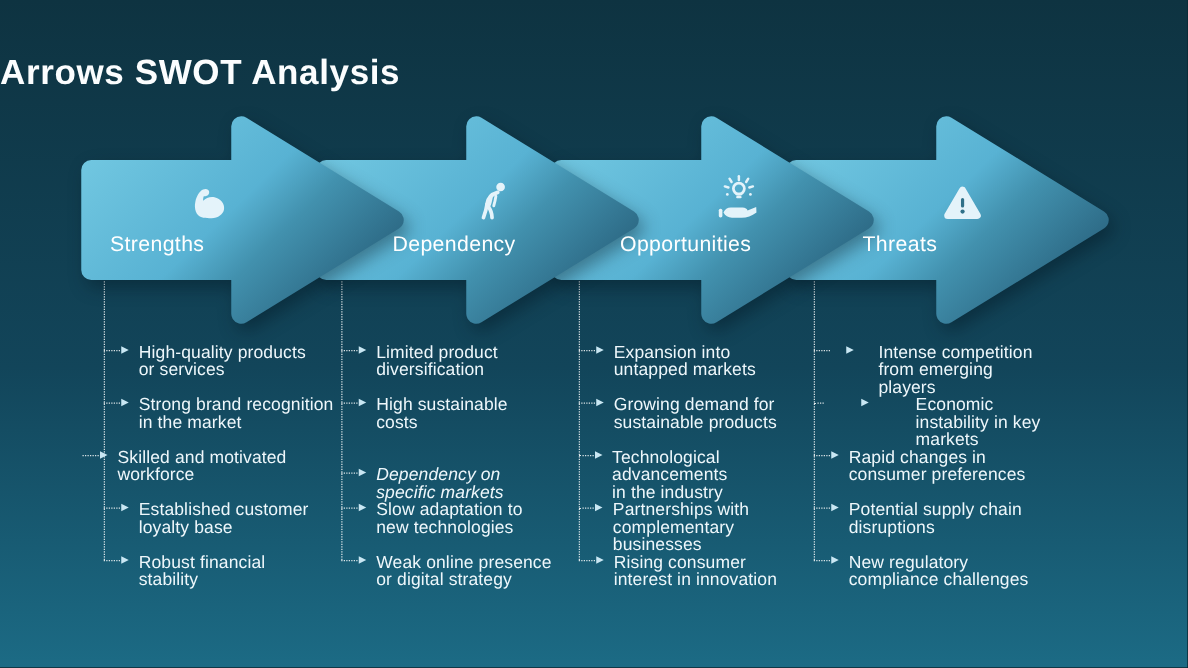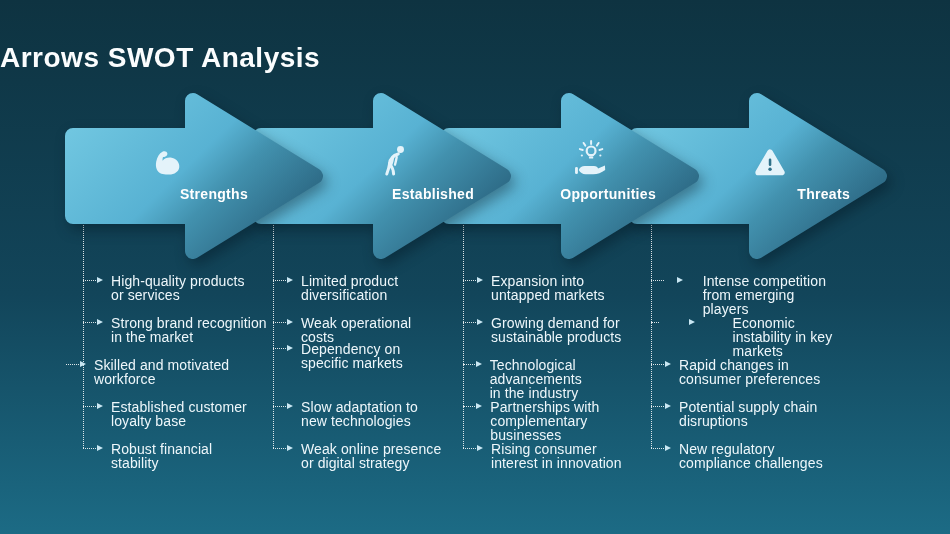--- a/index.html
+++ b/index.html
@@ -22,22 +22,22 @@
     filter:drop-shadow(4px 6px 7px rgba(0,15,25,.38));}
   .a1{left:65px;z-index:8;} .a2{left:253px;z-index:7;} .a3{left:441px;z-index:6;} .a4{left:629px;z-index:5;}
   .s-light{stop-color:var(--arrow-light,#70c6e0);} .s-mid{stop-color:var(--arrow-mid,#58b2d3);}
   .s-teal{stop-color:var(--arrow-teal,#4291ae);} .s-dark{stop-color:var(--arrow-dark,#265d78);}
   .icon-box{position:absolute;z-index:9;}
   .icon-box svg{display:block;width:100%;height:100%;}
   .ic-fill{fill:var(--icon,#e4f3fa);}
   .ic-stroke{fill:none;stroke:var(--icon,#e4f3fa);stroke-linecap:round;}
   .ic-cut{fill:var(--exclaim,#2f7089);}
   .arrow-label{
-    position:absolute;top:186px;width:160px;z-index:9;text-align:right;
-    font-size:14px;font-weight:700;color:#ffffff;letter-spacing:.3px;
+    position:absolute;top:186px;width:160px;z-index:9;text-align:left;
+    font-size:17px;font-weight:400;color:#ffffff;letter-spacing:.3px;
   }
   .vline{position:absolute;top:225px;height:223px;width:0;
     border-left:1.6px dotted var(--dotted,rgba(255,255,255,.85));z-index:2;}
   .swot-item{position:absolute;display:flex;align-items:flex-start;width:190px;z-index:3;}
   .leader{width:13px;border-top:1.6px dotted var(--dotted,rgba(255,255,255,.85));margin-top:6px;}
   .tri-marker{width:0;height:0;border-left:6px solid var(--marker,#c9e7f3);
     border-top:3.5px solid transparent;border-bottom:3.5px solid transparent;margin:3px 0 0 1px;}
   .item-text{margin-left:8px;font-size:14px;line-height:14px;white-space:pre-line;
     color:var(--text,#eef7fb);letter-spacing:.1px;}
 </style>
@@ -126,21 +126,21 @@
   </div>
   <div class="icon-box" style="left:753px;top:146px;width:34px;height:34px;">
     <svg viewBox="0 0 36 36">
       <polygon class="ic-fill" points="18,6.5 30.5,28 5.5,28" stroke="var(--icon,#e4f3fa)" stroke-width="6" stroke-linejoin="round"></polygon>
       <rect class="ic-cut" x="16.7" y="13.2" width="2.7" height="8" rx="1.35"></rect>
       <circle class="ic-cut" cx="18.05" cy="24.6" r="1.8"></circle>
     </svg>
   </div>
 
   <div class="arrow-label" style="left:88px;">Strengths</div>
-  <div class="arrow-label" style="left:314px;">Established</div>
+  <div class="arrow-label" style="left:314px;">Dependency</div>
   <div class="arrow-label" style="left:496px;">Opportunities</div>
   <div class="arrow-label" style="left:690px;">Threats</div>
 
   <div class="vline" style="left:83px;"></div>
   <div class="vline" style="left:273px;"></div>
   <div class="vline" style="left:463px;"></div>
   <div class="vline" style="left:651px;"></div>
 
   <div class="swot-item" style="left:83px;top:274px;">
       <div class="leader"></div>
@@ -175,24 +175,24 @@
 
   <div class="swot-item" style="left:273px;top:274px;">
       <div class="leader"></div>
       <div class="tri-marker"></div>
       <div class="item-text">Limited product
 diversification</div>
     </div>
   <div class="swot-item" style="left:273px;top:316px;">
       <div class="leader"></div>
       <div class="tri-marker"></div>
-      <div class="item-text">Weak operational
+      <div class="item-text">High sustainable
 costs</div>
     </div>
-  <div class="swot-item" style="left:273px;top:342px;">
+  <div class="swot-item" style="left:273px;top:372px;font-style:italic;">
       <div class="leader"></div>
       <div class="tri-marker"></div>
       <div class="item-text">Dependency on
 specific markets</div>
     </div>
   <div class="swot-item" style="left:273px;top:400px;">
       <div class="leader"></div>
       <div class="tri-marker"></div>
       <div class="item-text">Slow adaptation to
 new technologies</div>

